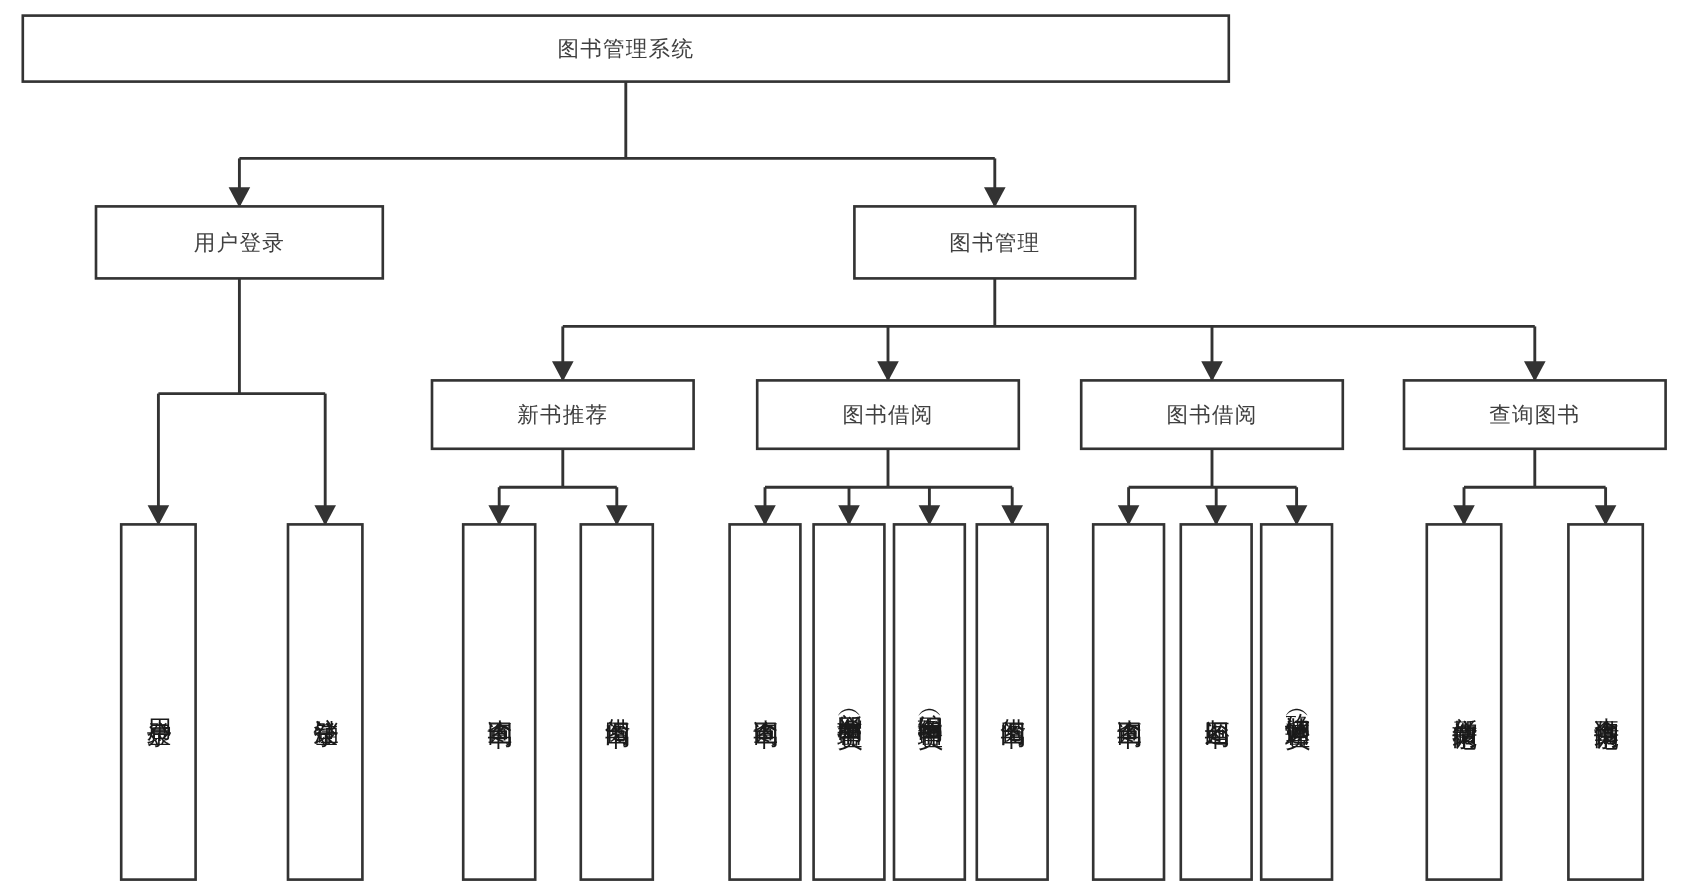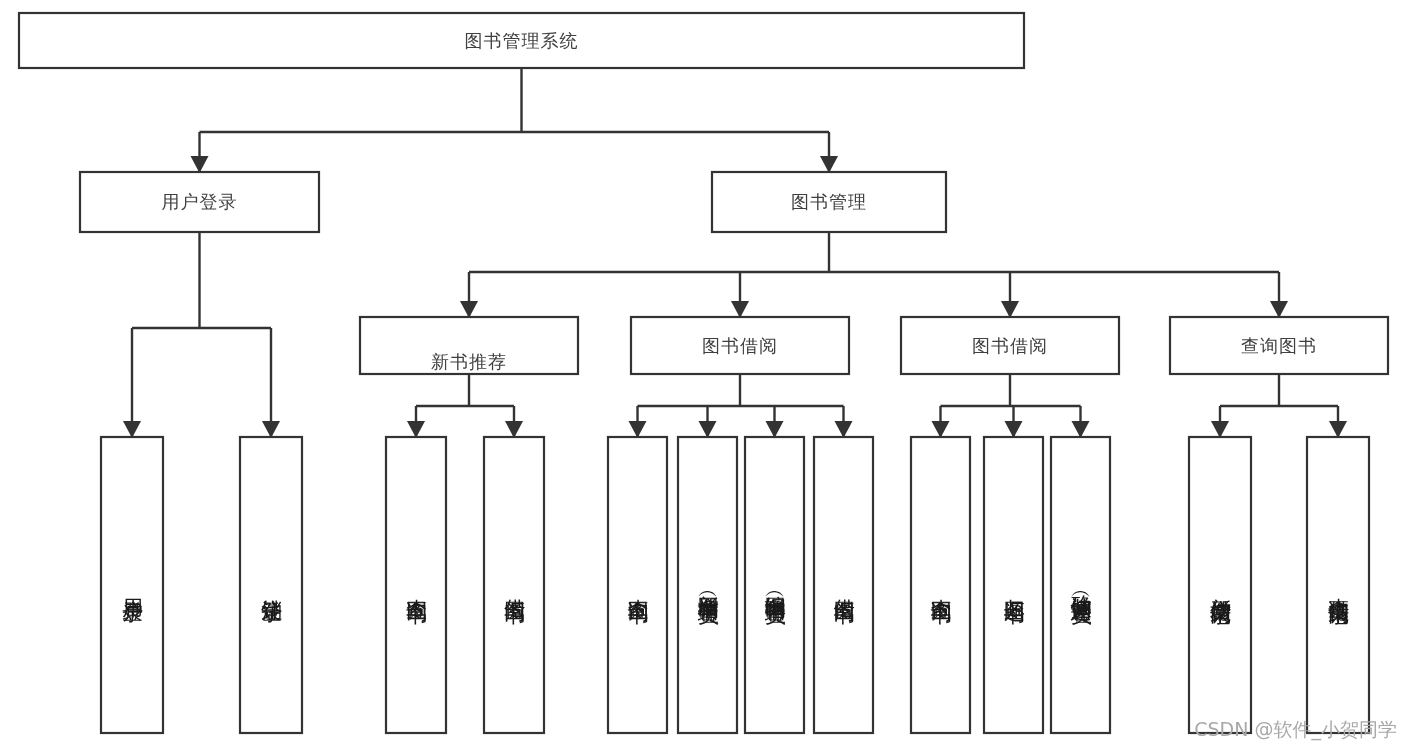--- a/index.html
+++ b/index.html
@@ -174,21 +174,21 @@
   <div id="labels-layer">
       <div class="hlabel-wrap" style="left: 19px; top: 13px; width: 1005px; height: 55px;">
         <span class="hlabel-text">图书管理系统</span>
       </div>
       <div class="hlabel-wrap" style="left: 80px; top: 172px; width: 239px; height: 60px;">
         <span class="hlabel-text">用户登录</span>
       </div>
       <div class="hlabel-wrap" style="left: 712px; top: 172px; width: 234px; height: 60px;">
         <span class="hlabel-text">图书管理</span>
       </div>
-      <div class="hlabel-wrap" style="left: 360px; top: 333px; width: 218px; height: 57px;">
+      <div class="hlabel-wrap" style="left: 360px; top: 317px; width: 218px; height: 57px;">
         <span class="hlabel-text">新书推荐</span>
       </div>
       <div class="hlabel-wrap" style="left: 631px; top: 317px; width: 218px; height: 57px;">
         <span class="hlabel-text">图书借阅</span>
       </div>
       <div class="hlabel-wrap" style="left: 901px; top: 317px; width: 218px; height: 57px;">
         <span class="hlabel-text">图书借阅</span>
       </div>
       <div class="hlabel-wrap" style="left: 1170px; top: 317px; width: 218px; height: 57px;">
         <span class="hlabel-text">查询图书</span>
@@ -227,15 +227,14 @@
         <span class="vlabel-text">确认归还（管理员）</span>
       </div>
       <div class="vlabel-wrap" style="left: 1189px; top: 437px; width: 62px; height: 296px;">
         <span class="vlabel-text">新增借阅记录</span>
       </div>
       <div class="vlabel-wrap" style="left: 1307px; top: 437px; width: 62px; height: 296px;">
         <span class="vlabel-text">查询借阅记录</span>
       </div>
     </div>
 
-  <div id="watermark">CSDN @软件_小贺同学</div>
 
 </div>
 
 </body></html>

